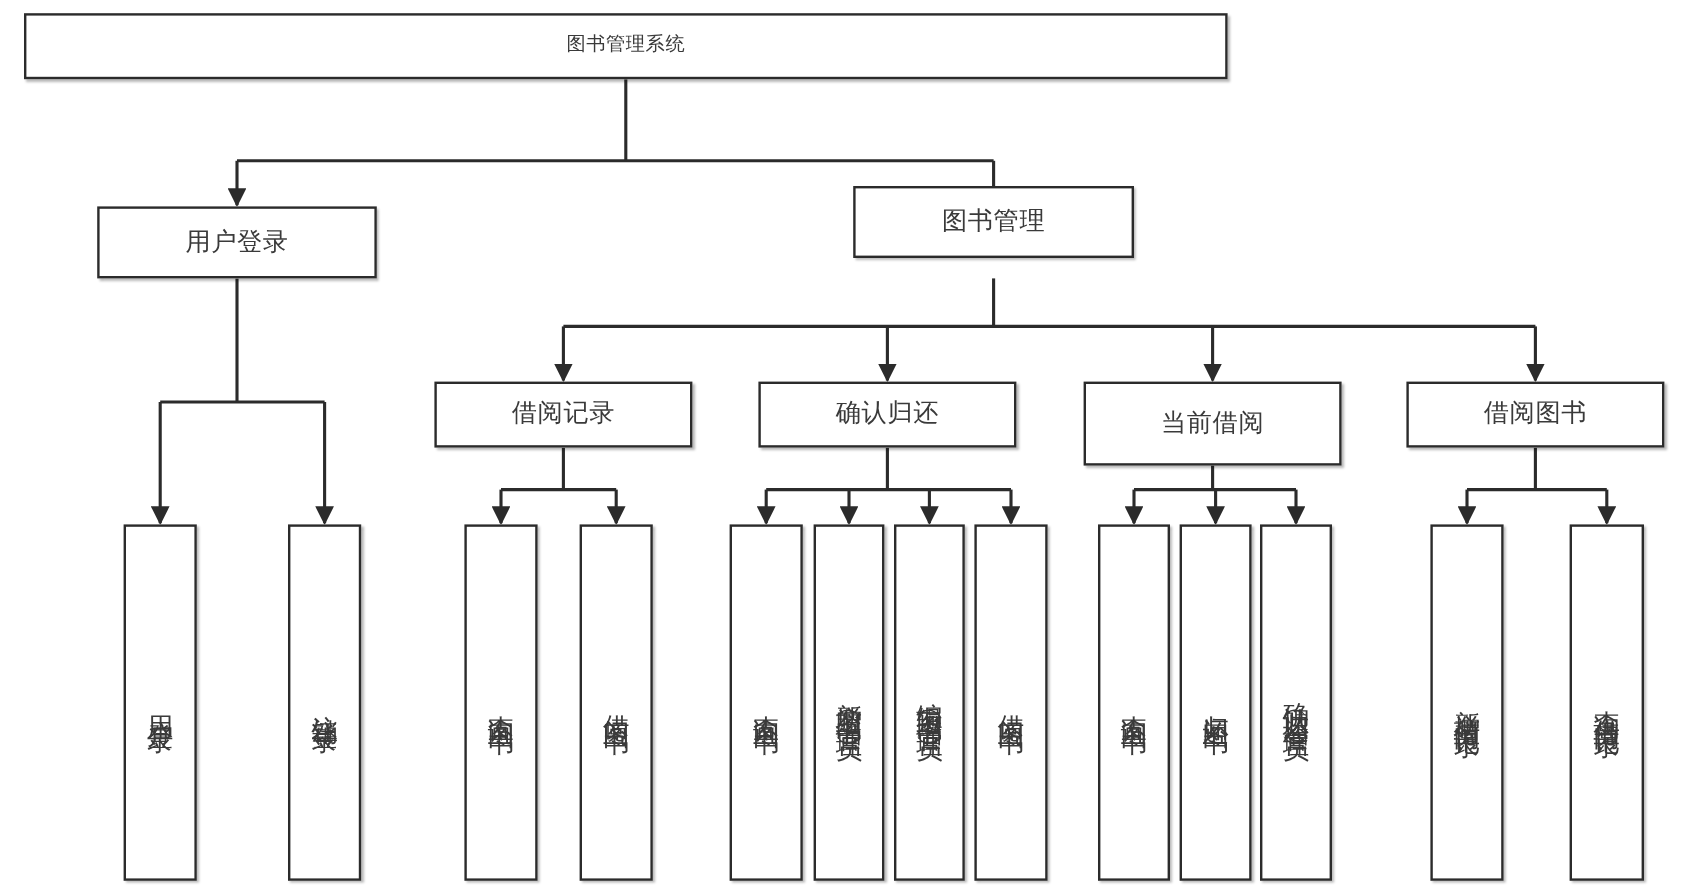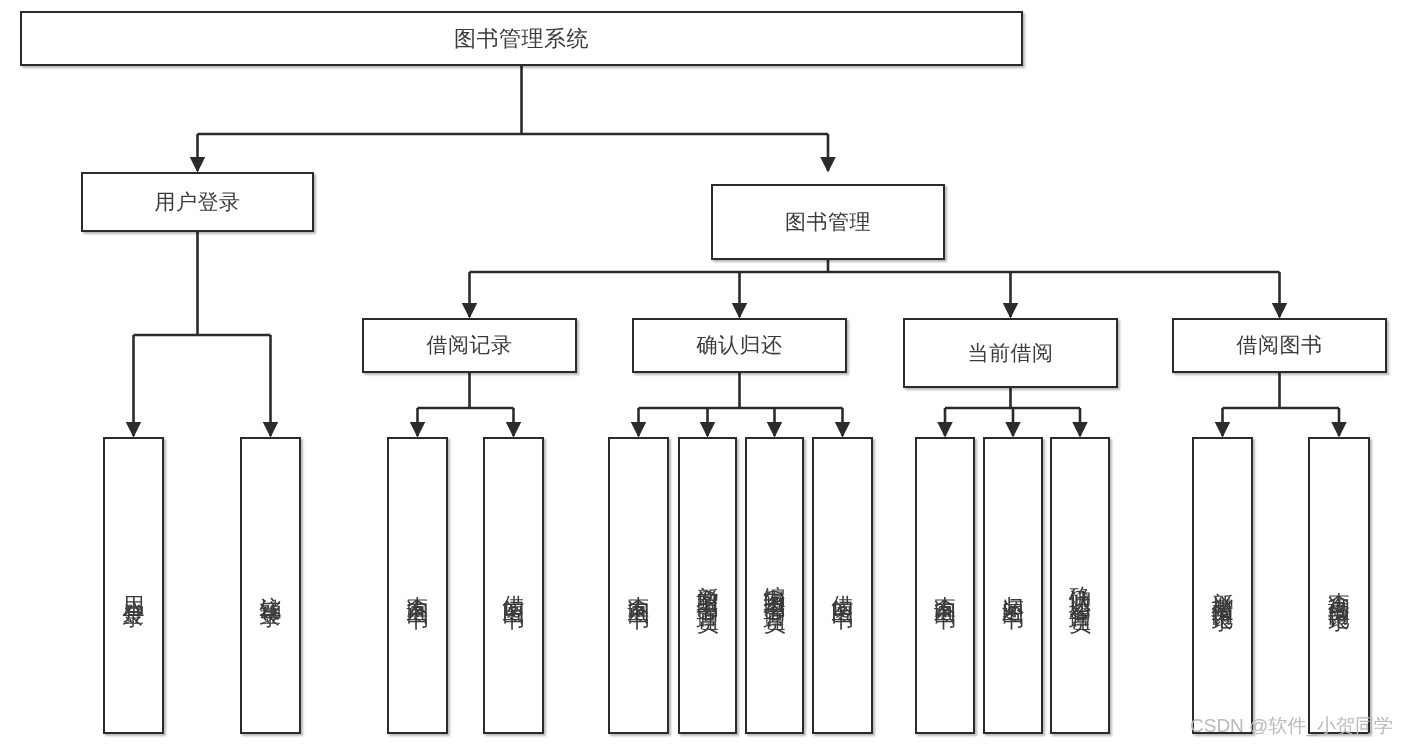--- a/index.html
+++ b/index.html
@@ -32,21 +32,21 @@
   }
   .node .lbl {
     display: block;
     white-space: pre-line;
   }
   
   .node.horiz .lbl {
     font-size: 21px;
     letter-spacing: 0.5px;
   }
-  .node.root .lbl { font-size: 22px; }
+  .node.root .lbl { font-size: 16px; }
   
   .node.vert {
     align-items: center;
     justify-content: center;
     padding: 4px 0;
   }
   .node.vert .lbl {
     writing-mode: vertical-rl;
     text-orientation: upright;
     font-size: 22px;
@@ -119,21 +119,21 @@
       </g>
   </svg>
 
   <div id="node-layer">
       <div class="node horiz root" style="left: 20px; top: 11px; width: 1003px; height: 55px;">
         <span class="lbl">图书管理系统</span>
       </div>
       <div class="node horiz" style="left: 81px; top: 172px; width: 233px; height: 60px;">
         <span class="lbl">用户登录</span>
       </div>
-      <div class="node horiz" style="left: 711px; top: 184px; width: 234px; height: 76px;">
+      <div class="node horiz" style="left: 711px; top: 155px; width: 234px; height: 60px;">
         <span class="lbl">图书管理</span>
       </div>
       <div class="node horiz" style="left: 362px; top: 318px; width: 215px; height: 55px;">
         <span class="lbl">借阅记录</span>
       </div>
       <div class="node horiz" style="left: 632px; top: 318px; width: 215px; height: 55px;">
         <span class="lbl">确认归还</span>
       </div>
       <div class="node horiz" style="left: 903px; top: 318px; width: 215px; height: 70px;">
         <span class="lbl">当前借阅</span>
@@ -175,14 +175,13 @@
         <span class="lbl">确认归还（管理员）</span>
       </div>
       <div class="node vert" style="left: 1192px; top: 437px; width: 61px; height: 297px;">
         <span class="lbl">新增借阅记录</span>
       </div>
       <div class="node vert" style="left: 1308px; top: 437px; width: 62px; height: 297px;">
         <span class="lbl">查询借阅记录</span>
       </div>
     </div>
 
-  <div class="watermark">CSDN @软件_小贺同学</div>
 </div>
 
 </body></html>

